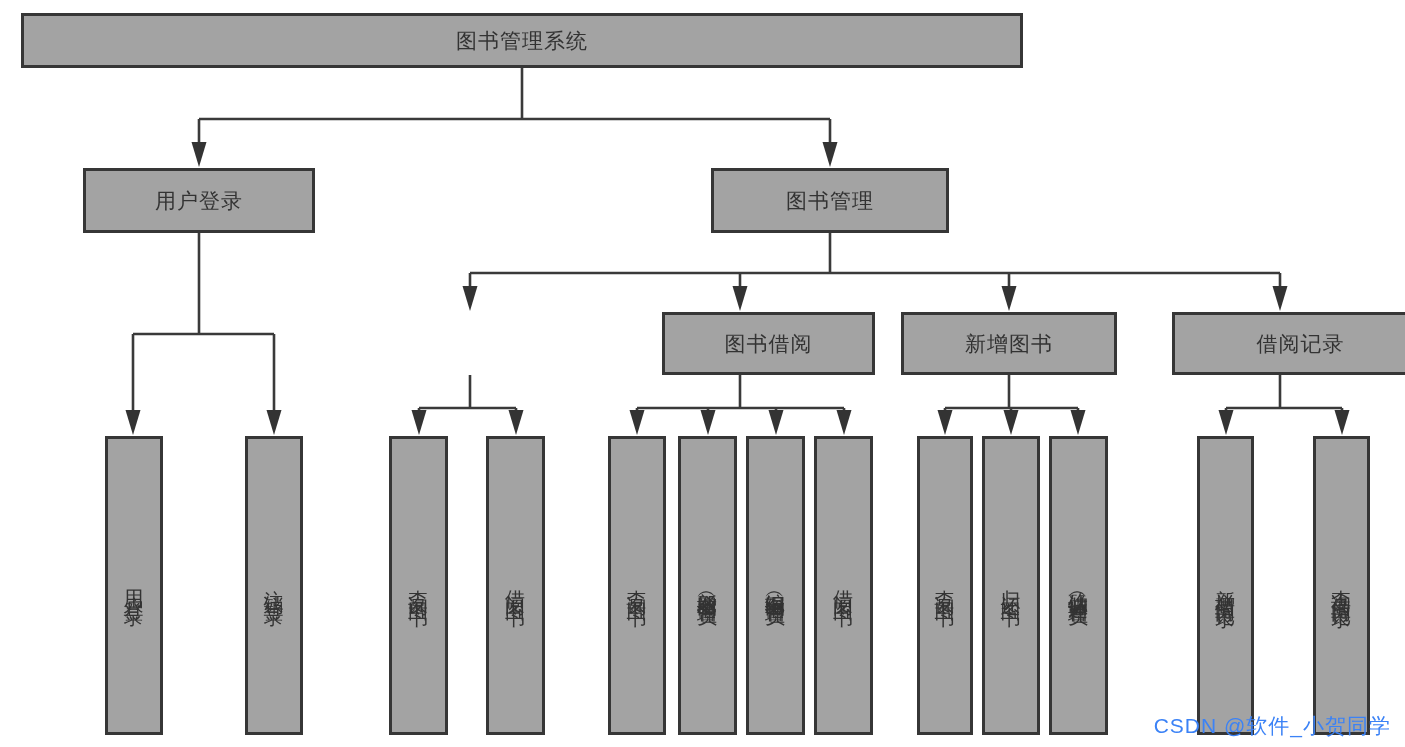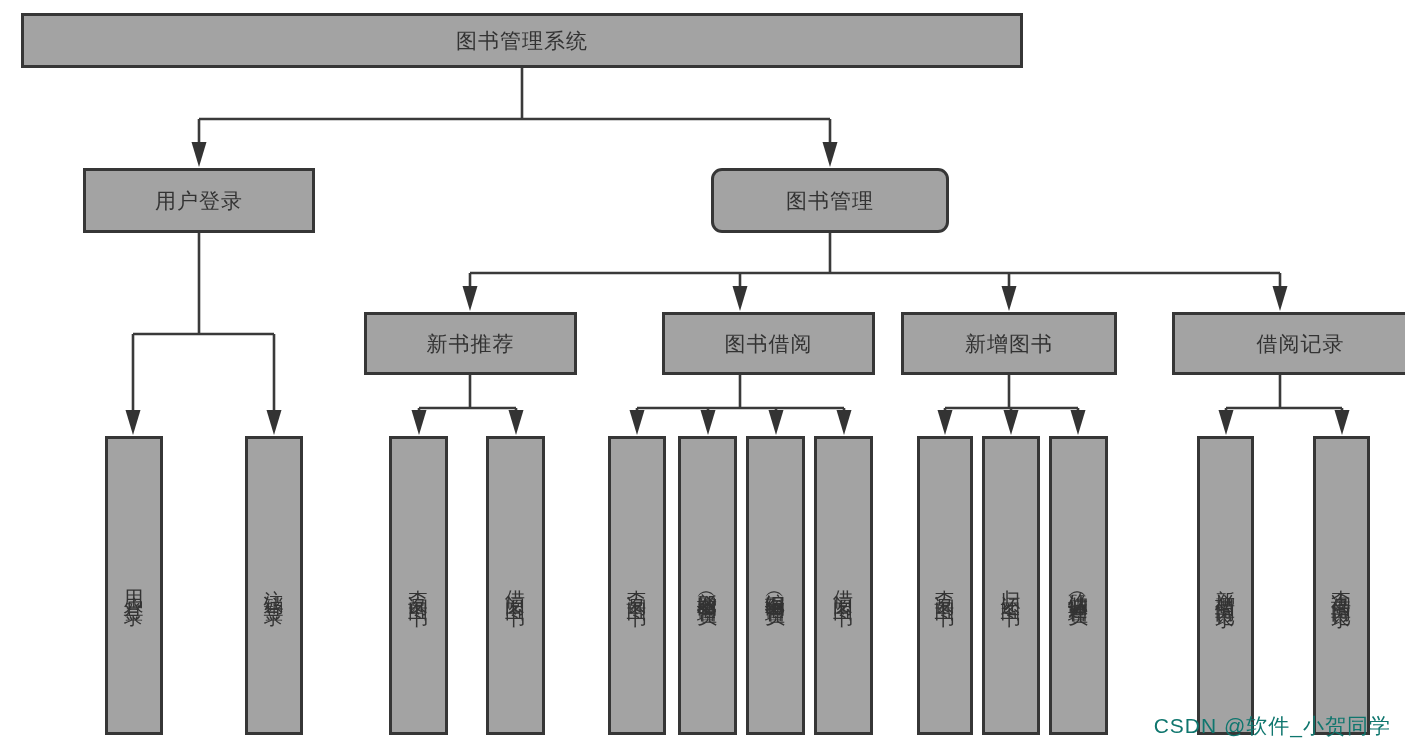--- a/index.html
+++ b/index.html
@@ -42,21 +42,21 @@
     font-size: 20px;
     color: #333333;
     letter-spacing: 6px;
     line-height: 1;
   }
   #watermark {
     position: absolute;
     right: 14px;
     top: 712px;
     font-size: 21px;
-    color: #0f766e;
+    color: #3b82f6;
     letter-spacing: 1px;
     z-index: 3;
     white-space: nowrap;
   }
 </style>
 </head>
 <body>
 
 <div id="stage">
 
@@ -129,27 +129,24 @@
     </g>
   </svg>
 
   <div class="node" style="left:21px; top:13px; width:1002px; height:55px;">
     <span class="hlabel">图书管理系统</span>
   </div>
 
   <div class="node" style="left:83px; top:168px; width:232px; height:65px;">
     <span class="hlabel">用户登录</span>
   </div>
-  <div class="node" style="left:711px; top:168px; width:238px; height:65px;border-radius:11px;">
+  <div class="node" style="left:711px; top:168px; width:238px; height:65px;">
     <span class="hlabel">图书管理</span>
   </div>
 
-  <div class="node" style="left:364px; top:312px; width:213px; height:63px;">
-    <span class="hlabel">新书推荐</span>
-  </div>
   <div class="node" style="left:662px; top:312px; width:213px; height:63px;">
     <span class="hlabel">图书借阅</span>
   </div>
   <div class="node" style="left:901px; top:312px; width:216px; height:63px;">
     <span class="hlabel">新增图书</span>
   </div>
   <div class="node" style="left:1172px; top:312px; width:257px; height:63px;">
     <span class="hlabel">借阅记录</span>
   </div>
 

